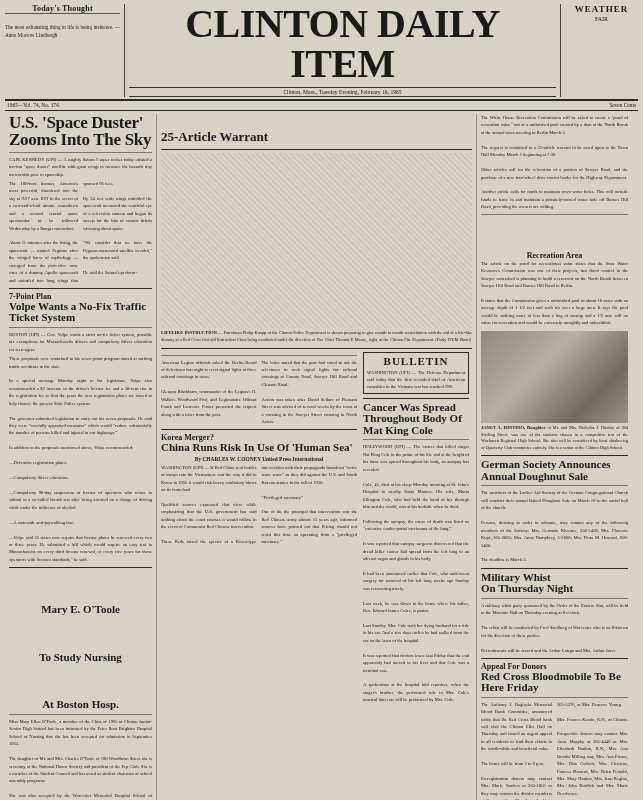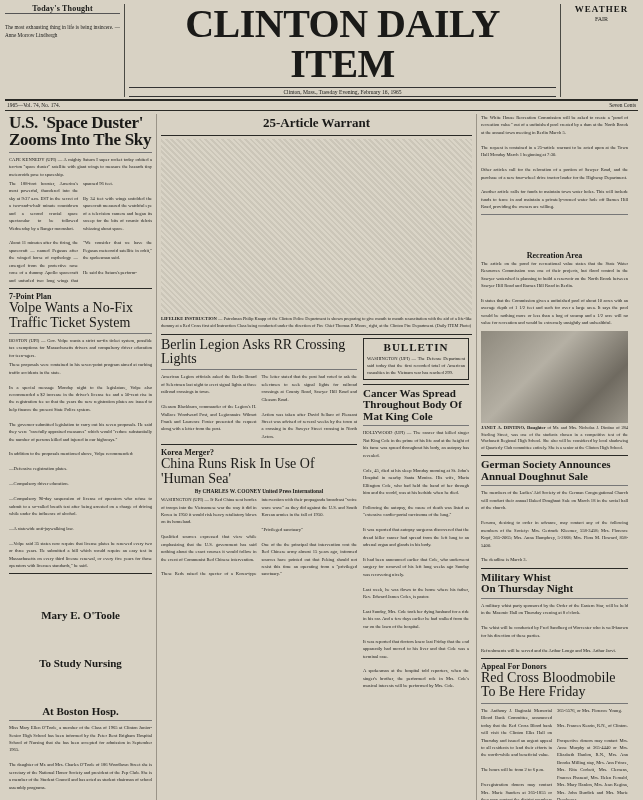--- a/index.html
+++ b/index.html
@@ -36,34 +36,34 @@
   .volline { display:flex; justify-content:space-between; font-size:5.4px; padding:1px 2px 2px 2px; border-bottom:1px solid #2a2a26;}
 
   
   .cols { display:flex; margin-top:3px; height:690px; }
   .col { padding:0 4px; }
   .c1 { width:152px; border-right:1px solid #9a9488; }
   .c2 { width:320px; border-right:1px solid #9a9488; }
   .c3 { width:155px; }
 
   .hl1 { font-size:17px; font-weight:bold; line-height:1.02; letter-spacing:-0.3px; }
-  .hl2 { font-size:14px; font-weight:normal; line-height:1.03; }
+  .hl2 { font-size:11px; font-weight:bold; line-height:1.03; }
   .hl3 { font-size:11px; font-weight:bold; line-height:1.05; }
   .kicker { font-size:8px; font-weight:bold; }
   .byline { font-size:5.4px; font-weight:bold; text-align:center; margin:2px 0; }
   .rule { border-top:1px solid #2a2a26; margin:4px 0 3px 0; }
   .thinrule { border-top:1px solid #777; margin:3px 0; }
 
   .body { font-size:4.6px; line-height:1.62; text-align:justify; column-gap:5px; }
   .two { column-count:2; }
 
   .mega {
     font-size:25px; font-weight:bold; line-height:1.0; text-align:center; letter-spacing:-0.6px;
   }
-  .mid-kicker { text-align:center; font-size:13px; font-weight:bold; margin-top:1px;}
+  .mid-kicker { font-size:13px; font-weight:bold; margin-top:15px;}
 
   
   .photo { background:linear-gradient(135deg,#8e897d,#b5b0a4 40%,#6f6a60 75%,#9b968a); position:relative; }
   .photo.noise { background-image:repeating-linear-gradient(45deg, rgba(255,255,255,.06) 0 2px, rgba(0,0,0,.06) 2px 4px); }
   .cap { font-size:4.4px; line-height:1.5; text-align:justify; margin-top:2px;}
   .capl { font-size:4.6px; font-weight:bold; }
 
   .portrait { width:100%; height:92px; }
   .portrait-wrap { text-align:center; }
 
@@ -180,21 +180,20 @@
       <div class="photo noise" style="height:175px;"></div>
       <div class="cap">
         <span class="capl">LIFELIKE INSTRUCTION</span>
         <span>— Patrolman Philip Knapp of the Clinton Police Department is shown preparing to give mouth to mouth resuscitation with the aid of a life-like dummy at a Red Cross first aid Instruction Class being conducted under the direction of Fire Chief Thomas P. Moore, right, at the Clinton Fire Department.  (Daily ITEM Photo)</span>
       </div>
 
       <div class="rule"></div>
 
       <div style="display:flex; gap:6px;">
         <div style="width:196px;">
-          <div class="hl2">Berlin Legion Asks RR Crossing Lights</div>
           <div class="thinrule"></div>
           <div class="body two" style="white-space:pre-line;">American Legion officials asked the Berlin Board of Selectmen last night to erect signal lights at three railroad crossings in town.
 
 Gleason Blackburn, commander of the Legion's H. Wallace Woodward Post, and Legionnaire Wilmot Frank and Laurence Foster presented the request along with a letter from the post.
 
 The letter stated that the post had voted to ask the selectmen to seek signal lights for railroad crossings at County Road, Sawyer Hill Road and Gleason Road.
 
 Action was taken after David Sellaro of Pleasant Street was advised of several weeks by the town at a crossing in the Sawyer Street crossing in North Acton.</div>
 
           <div class="rule"></div>

